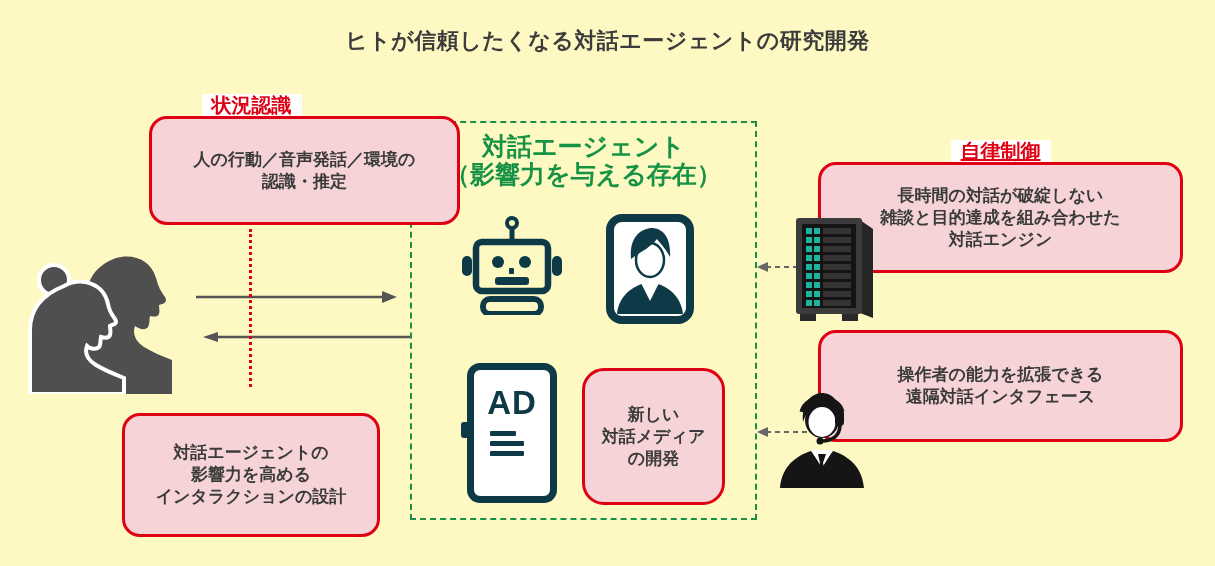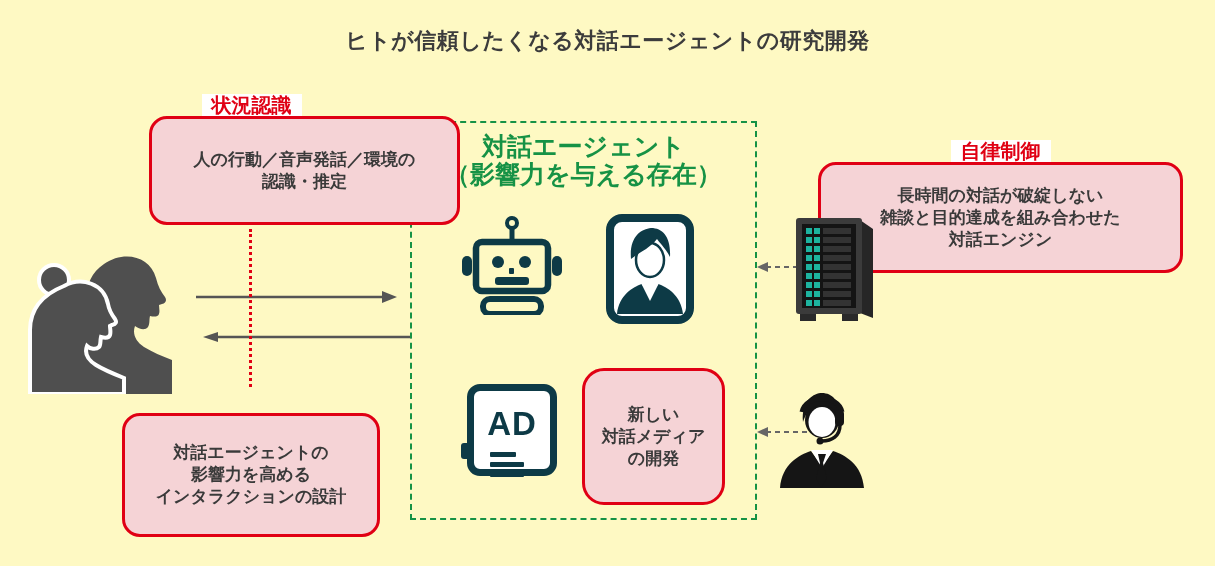--- a/index.html
+++ b/index.html
@@ -73,29 +73,33 @@
     <div class="pre">人の行動／音声発話／環境の
 認識・推定</div>
   </div>
 
   <div class="abs pink-box" style="left:122px; top:413px; width:258px; height:124px;">
     <div class="pre">対話エージェントの
 影響力を高める
 インタラクションの設計</div>
   </div>
 
-  <div class="abs box-label" style="left:818px; top:138px; width:365px;">
+  <div class="abs box-label" style="left:818px; top:138px; width:365px;text-decoration:underline;">
     <span>自律制御</span>
   </div>
   <div class="abs pink-box" style="left:818px; top:162px; width:365px; height:111px;justify-content:center;">
     <div class="pre">長時間の対話が破綻しない
 雑談と目的達成を組み合わせた
 対話エンジン</div>
   </div>
 
+  <div class="abs pink-box" style="left:818px; top:330px; width:365px; height:112px;">
+    <div class="pre">操作者の能力を拡張できる
+遠隔対話インタフェース</div>
+  </div>
 
   <div class="abs pink-box" style="left:582px; top:368px; width:143px; height:137px; border-radius:22px;">
     <div class="pre">新しい
 対話メディア
 の開発</div>
   </div>
 
   <svg class="abs icon-layer" style="left:20px; top:246px;" width="175" height="148" viewBox="0 0 175 148">
     <path fill="#4f4f4f" d="M84,18 C104,4 130,10 136,32 C138,40 141,46 145,51 C147,54 146,57 142,58
       L139,59 C139,62 140,65 139,68 C138,71 134,71 130,70 C129,74 130,78 128,81 C125,85 119,83 115,80
@@ -126,21 +130,21 @@
 
   <svg class="abs icon-layer" style="left:605px; top:213px;" width="90" height="112" viewBox="0 0 90 112">
     <rect x="5" y="5" width="80" height="102" rx="12" fill="#ffffff" stroke="#0d3a46" stroke-width="8"></rect>
     <ellipse cx="45" cy="47" rx="14" ry="17" fill="#ffffff" stroke="#0d3a46" stroke-width="2.5"></ellipse>
     <path fill="#0d3a46" d="M26,46 C24,24 36,16 46,15 C58,15 66,24 65,44 C61,36 58,34 52,26
       C44,36 33,40 26,46 Z"></path>
     <path fill="#0d3a46" d="M12,101 C14,82 28,74 37,71 C39,78 51,78 53,71 C62,74 76,82 78,101 Z"></path>
     <polygon points="36,70 45,88 54,70" fill="#ffffff"></polygon>
   </svg>
 
-  <div class="abs ad-box icon-layer" style="left:467px; top:384px; width:90px; height:92px;">
+  <div class="abs ad-box icon-layer" style="left:467px; top:363px; width:90px; height:140px;">
     <div class="ad-bump"></div>
     <div class="ad-text">AD</div>
     <div class="ad-lines">
       <div class="ad-l1"></div>
         <div class="ad-l2"></div>
         <div class="ad-l3"></div>
     </div>
   </div>
 
   <svg class="abs icon-layer" style="left:786px; top:216px;" width="96" height="110" viewBox="0 0 96 110">

